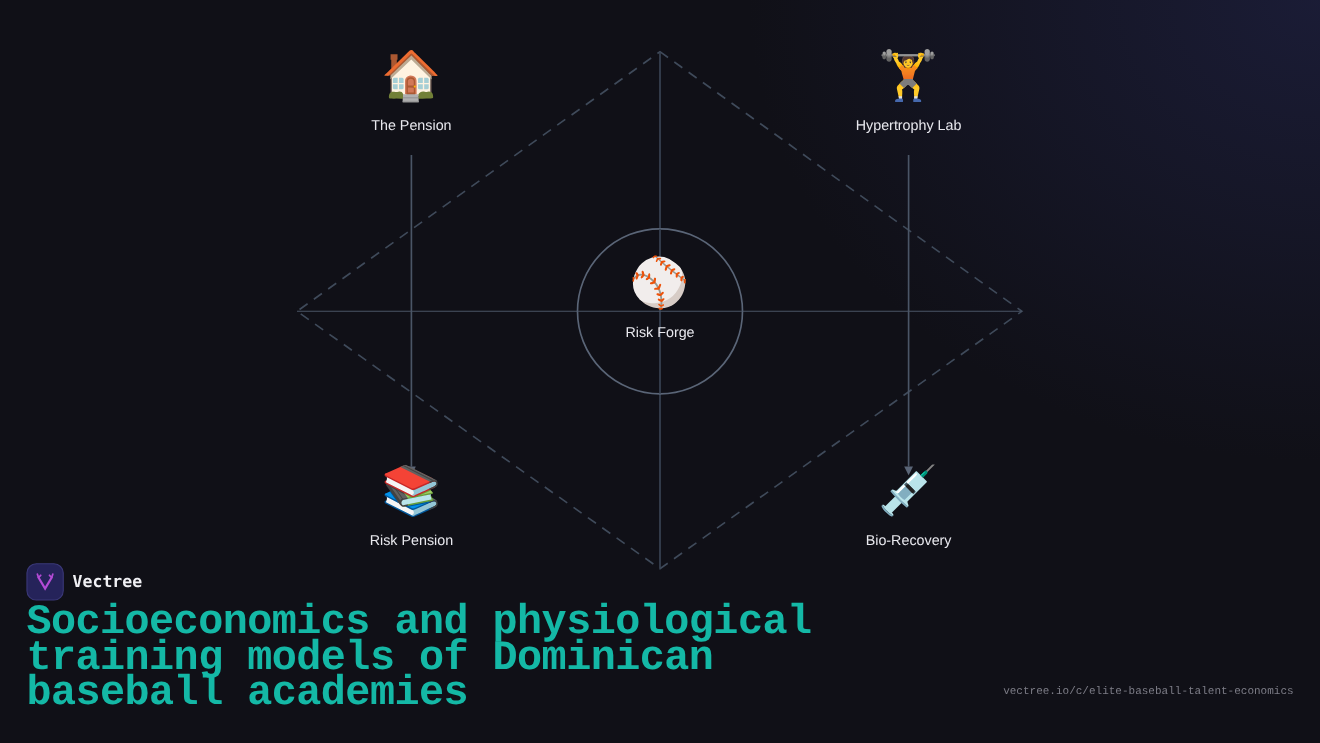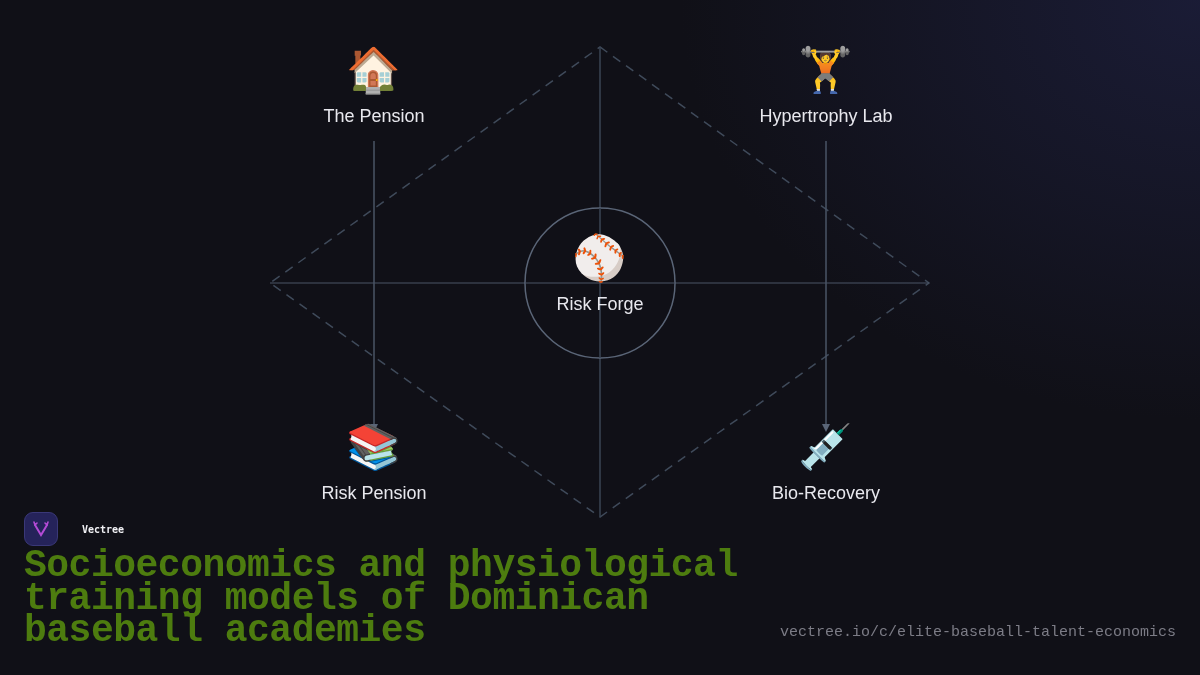--- a/index.html
+++ b/index.html
@@ -9,38 +9,38 @@
     font-family: "Liberation Sans", sans-serif;
   }
   .glow {
     position:absolute; inset:0;
     background: radial-gradient(ellipse 520px 420px at 1200px 0px, rgba(30,32,64,0.75), rgba(30,32,64,0) 100%);
     pointer-events:none;
   }
   svg.diagram { position:absolute; left:0; top:0; }
   .node { position:absolute; width:180px; text-align:center; transform:translateX(-50%); }
   .node .emoji { font-size:44px; line-height:52px; display:block; }
-  .node .label { display:block; color:#e8e8ee; font-size:18px; margin-top:10px; }
+  .node .label { display:block; color:#e8e8ee; font-size:13px; margin-top:10px; }
   .center .label { margin-top:12px; }
   .brand { position:absolute; left:24px; top:512px; display:flex; align-items:center; gap:8px; }
   .logo {
     width:34px; height:34px; border-radius:9px; background:#25235a;
     border:1px solid #3a3878; box-sizing:border-box;
     display:flex; align-items:center; justify-content:center;
   }
-  .brand-name { color:#f0f0f4; font-family:"DejaVu Sans Mono", monospace; font-weight:bold; font-size:10px;margin-left:16px; }
+  .brand-name { color:#f0f0f4; font-family:"DejaVu Sans Mono", monospace; font-weight:bold; font-size:15px; }
   .title {
     position:absolute; left:24px; top:550px; margin:0;
-    color:#4d7c0f; font-family:"Liberation Mono", "DejaVu Sans Mono", monospace;
+    color:#14b8a6; font-family:"Liberation Mono", "DejaVu Sans Mono", monospace;
     font-weight:bold; font-size:38px; line-height:32.5px; letter-spacing:-0.5px;
     width:760px;
   }
   .url {
     position:absolute; right:24px; top:624px;
-    color:#7c7c86; font-family:"Liberation Mono", "DejaVu Sans Mono", monospace; font-size:15px;
+    color:#7c7c86; font-family:"Liberation Mono", "DejaVu Sans Mono", monospace; font-size:10px;
   }
 </style>
 </head>
 <body>
 
 <div class="glow"></div>
 
 <svg class="diagram" width="1200" height="675">
   <defs>
     <marker id="arrow" viewBox="0 0 10 10" refX="5" refY="10" markerWidth="7" markerHeight="7" orient="auto-start-reverse">

